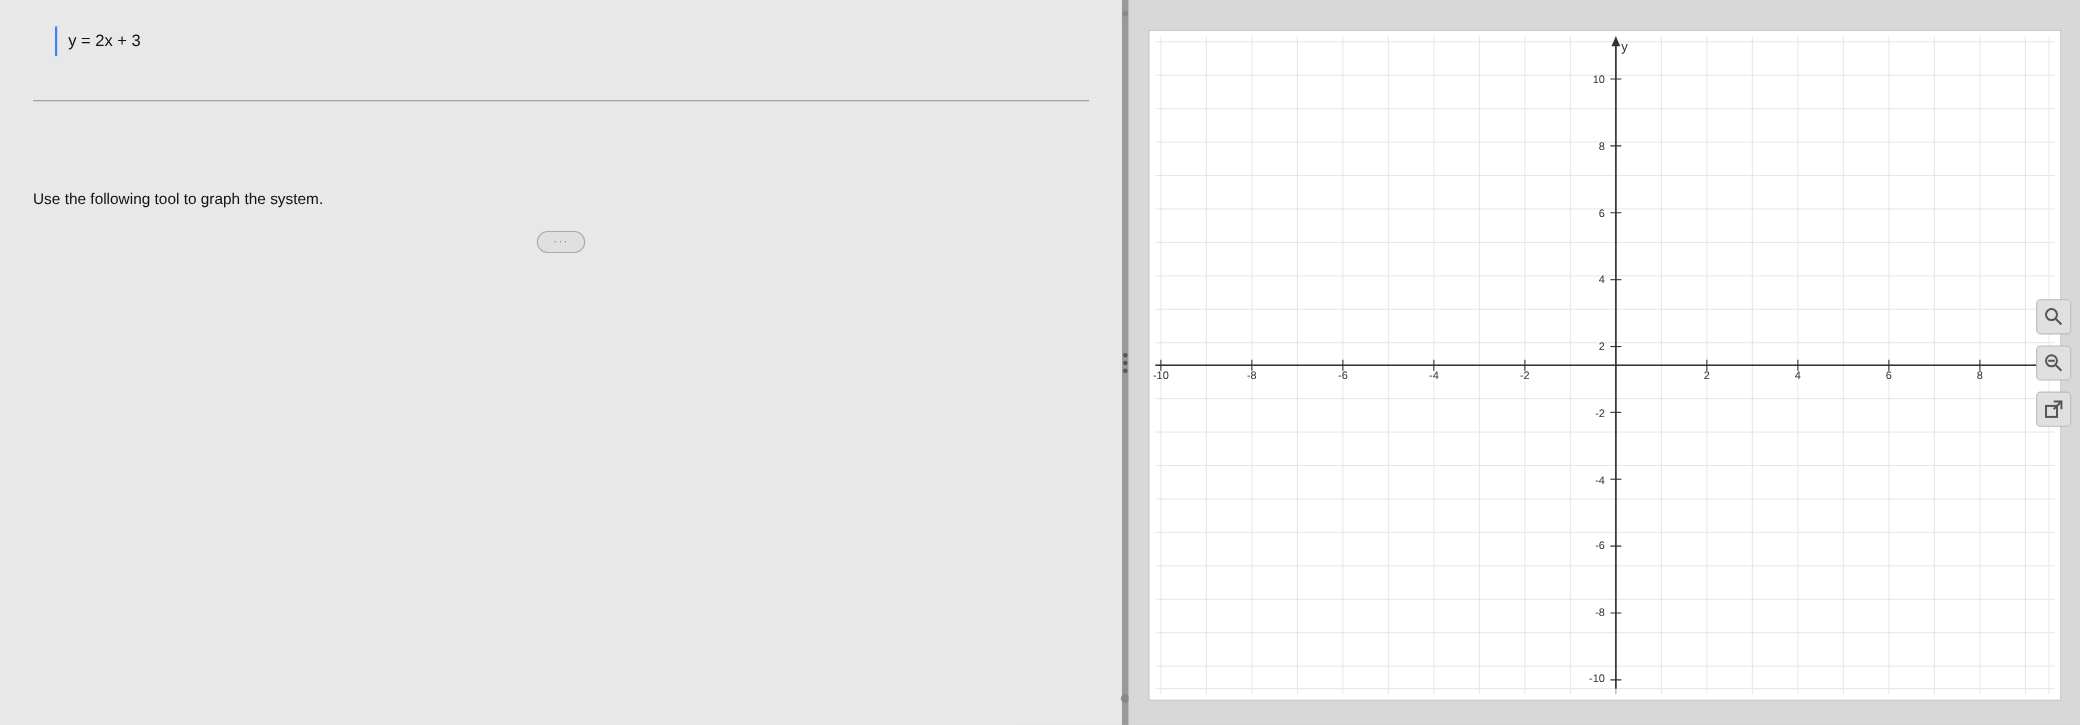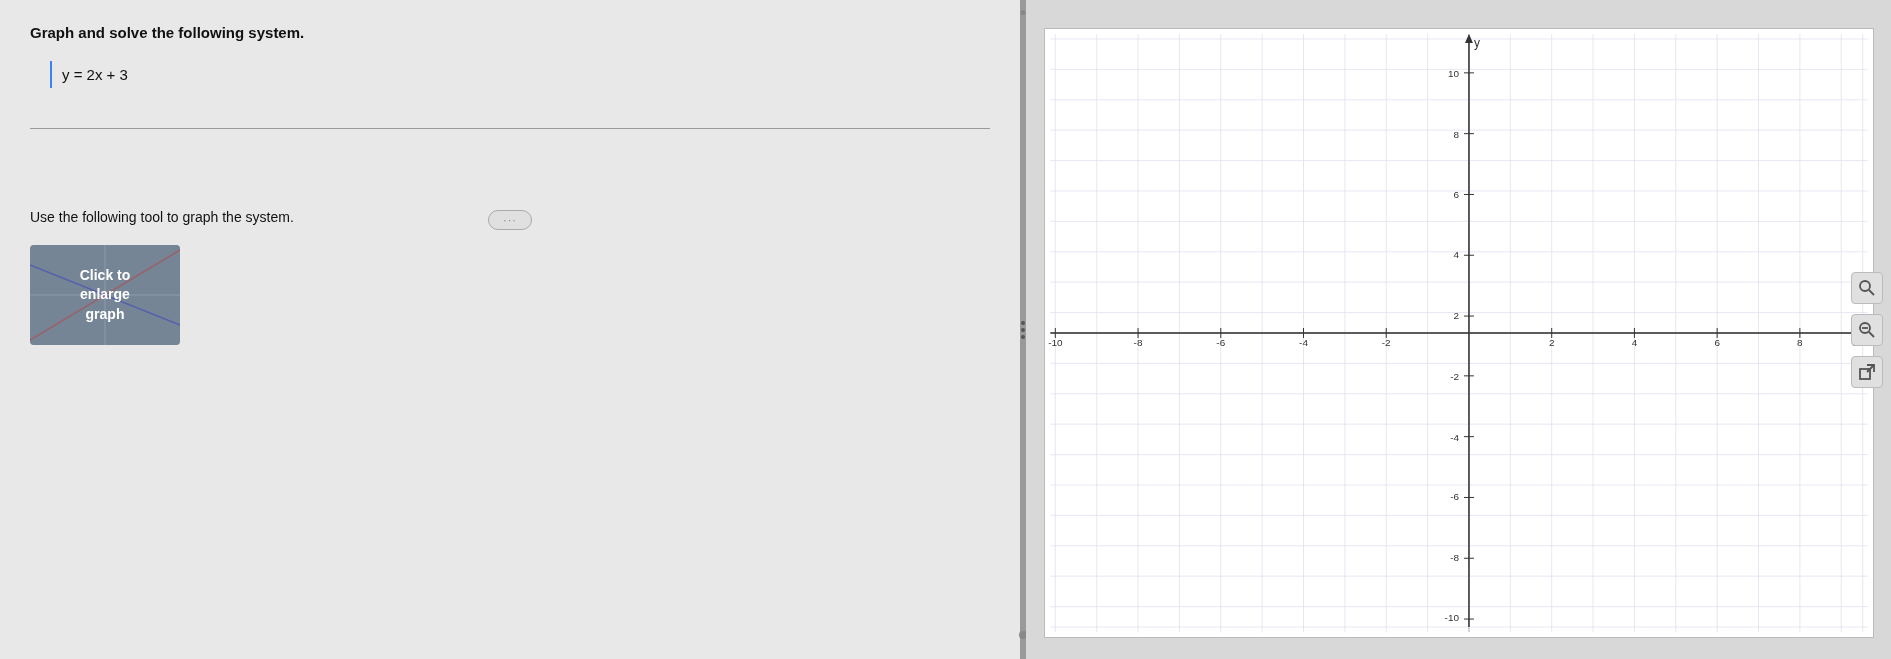--- a/index.html
+++ b/index.html
@@ -202,49 +202,35 @@
       background: #888;
       border-radius: 50%;
     }
   </style>
 </head>
 <body>
 
 <div class="main-container">
 
   <div class="left-panel">
-    <div class="problem-title">Graph and solve the following system.</div>
 
     <div class="equations-block">
       <div class="equation">
         <span>y =   2x + 3</span>
       </div>
     </div>
 
     <hr class="divider-line">
 
     <div class="drag-handle-area">
       <div class="drag-handle">···</div>
     </div>
 
     <div class="instruction-text">Use the following tool to graph the system.</div>
 
-    <div class="enlarge-button">
-
-      <svg width="150" height="100" style="position:absolute;top:0;left:0;opacity:0.5">
-        <rect width="150" height="100" fill="#8090a0"></rect>
-        <line x1="75" y1="0" x2="75" y2="100" stroke="#aabbcc" stroke-width="1"></line>
-        <line x1="0" y1="50" x2="150" y2="50" stroke="#aabbcc" stroke-width="1"></line>
-
-        <line x1="0" y1="95" x2="150" y2="5" stroke="#cc4444" stroke-width="1.5"></line>
-
-        <line x1="0" y1="20" x2="150" y2="80" stroke="#4444cc" stroke-width="1.5"></line>
-      </svg>
-      <div class="enlarge-button-text">Click to<br>enlarge<br>graph</div>
-    </div>
   </div>
 
   <div class="panel-divider">
     <div class="panel-divider-dots">
       <div class="panel-divider-dot"></div>
       <div class="panel-divider-dot"></div>
       <div class="panel-divider-dot"></div>
     </div>
     <div class="top-dot"></div>
     <div class="bottom-dot"></div>

